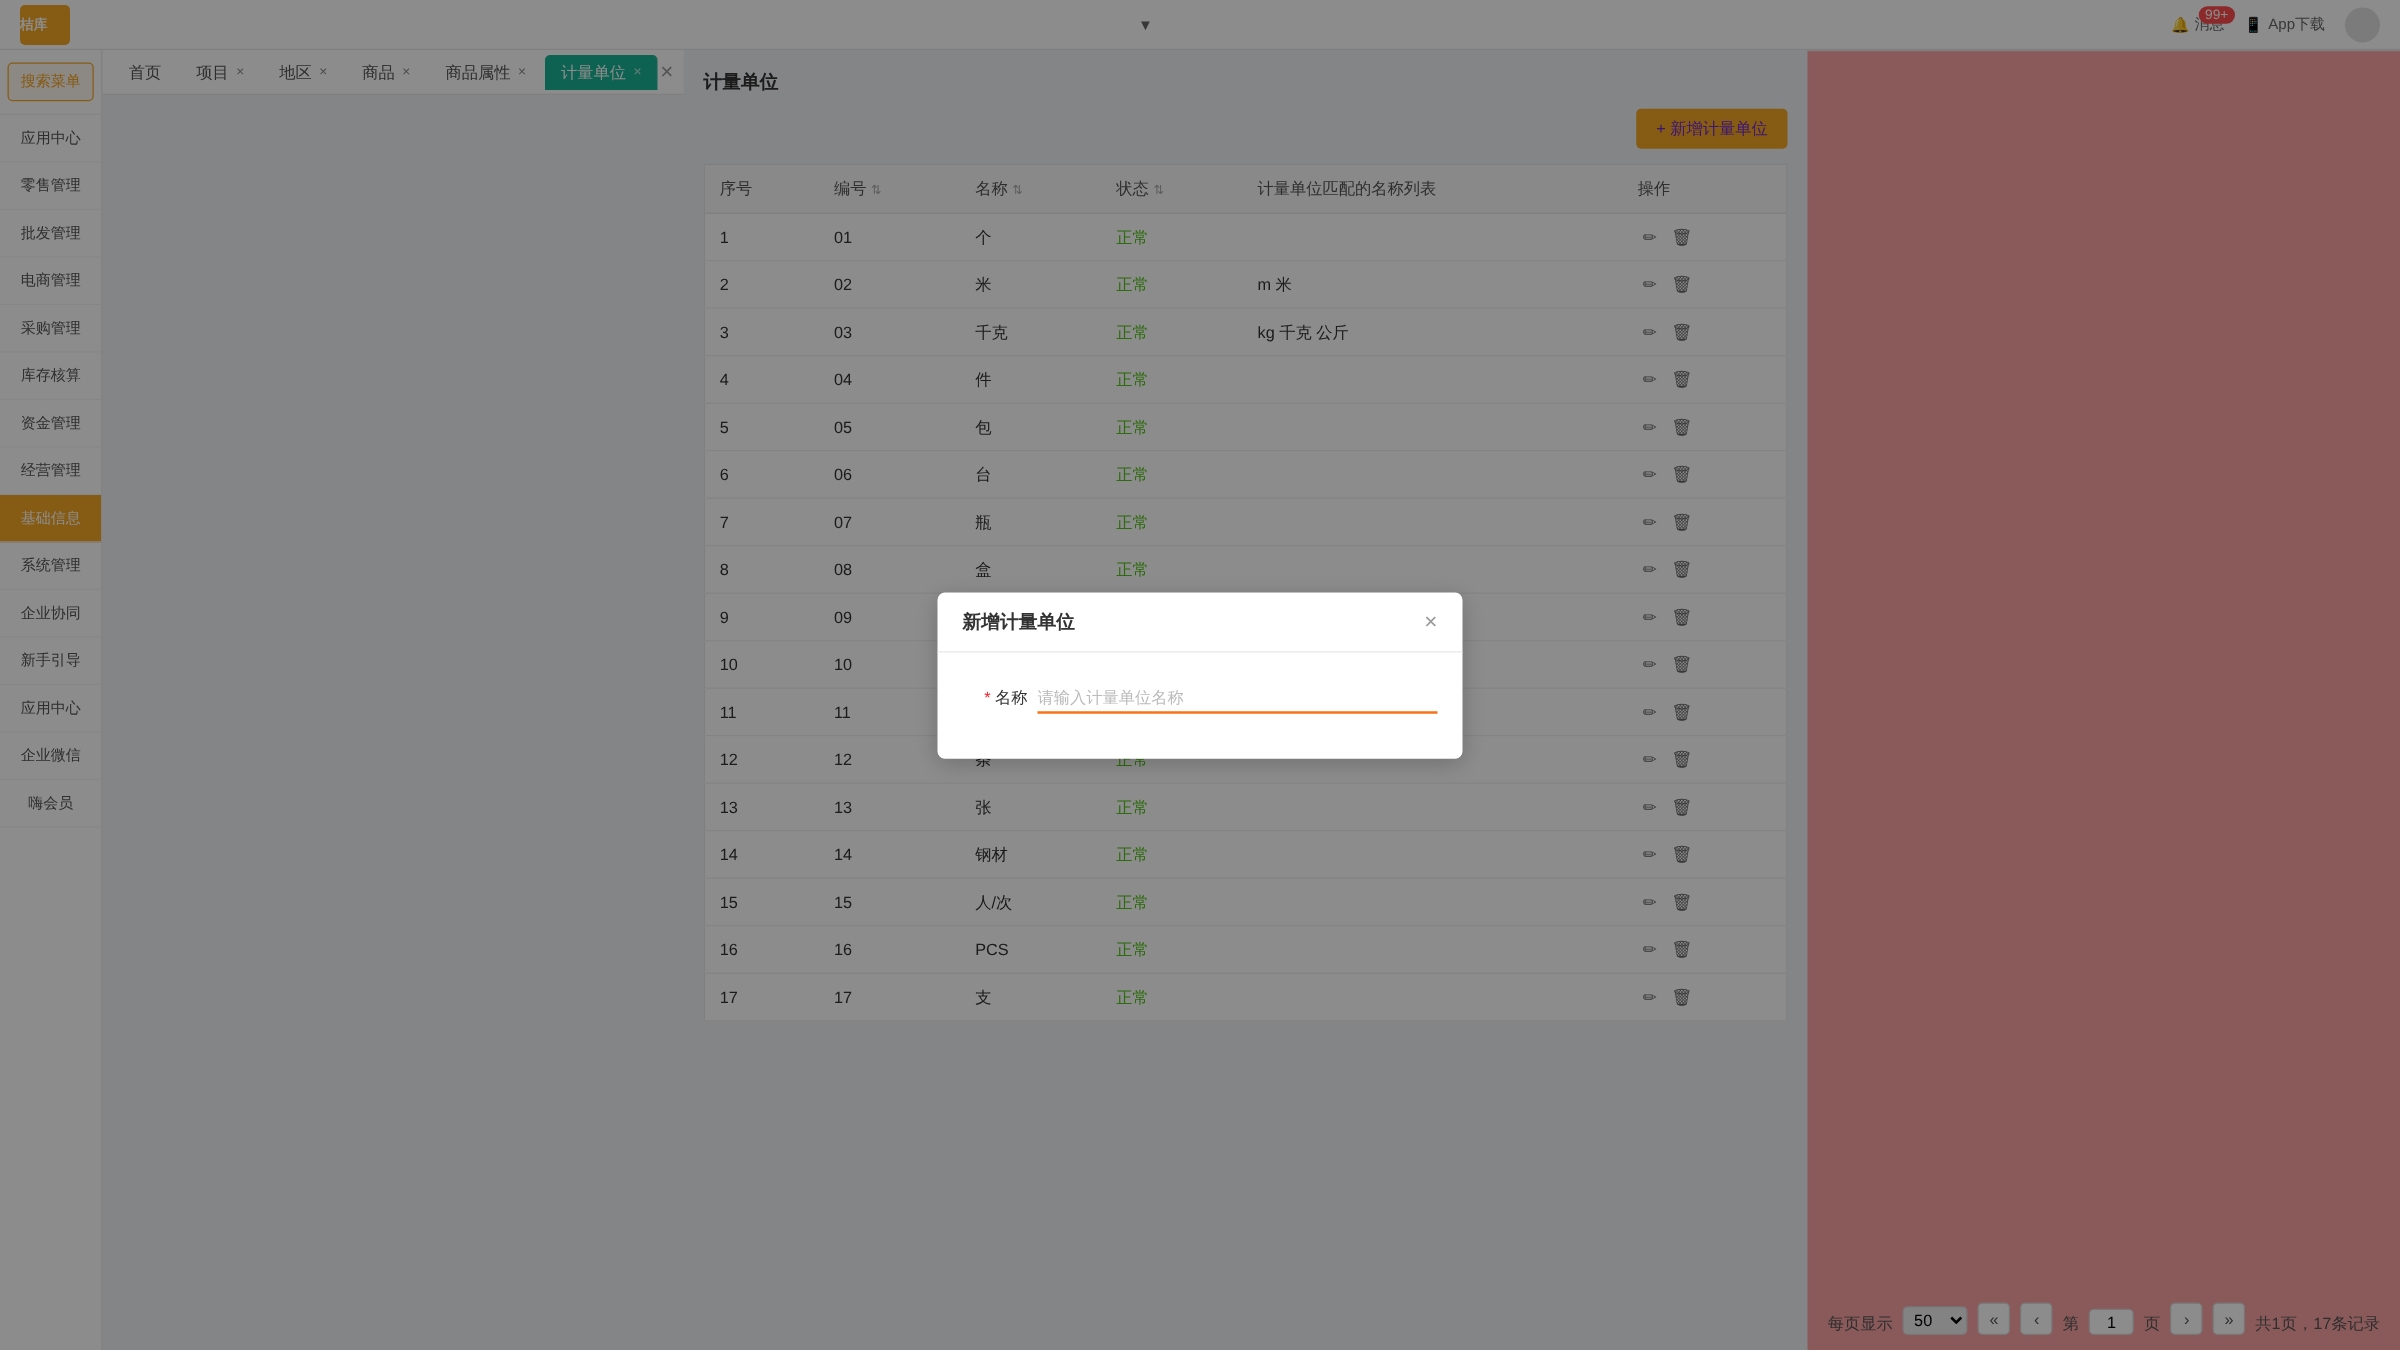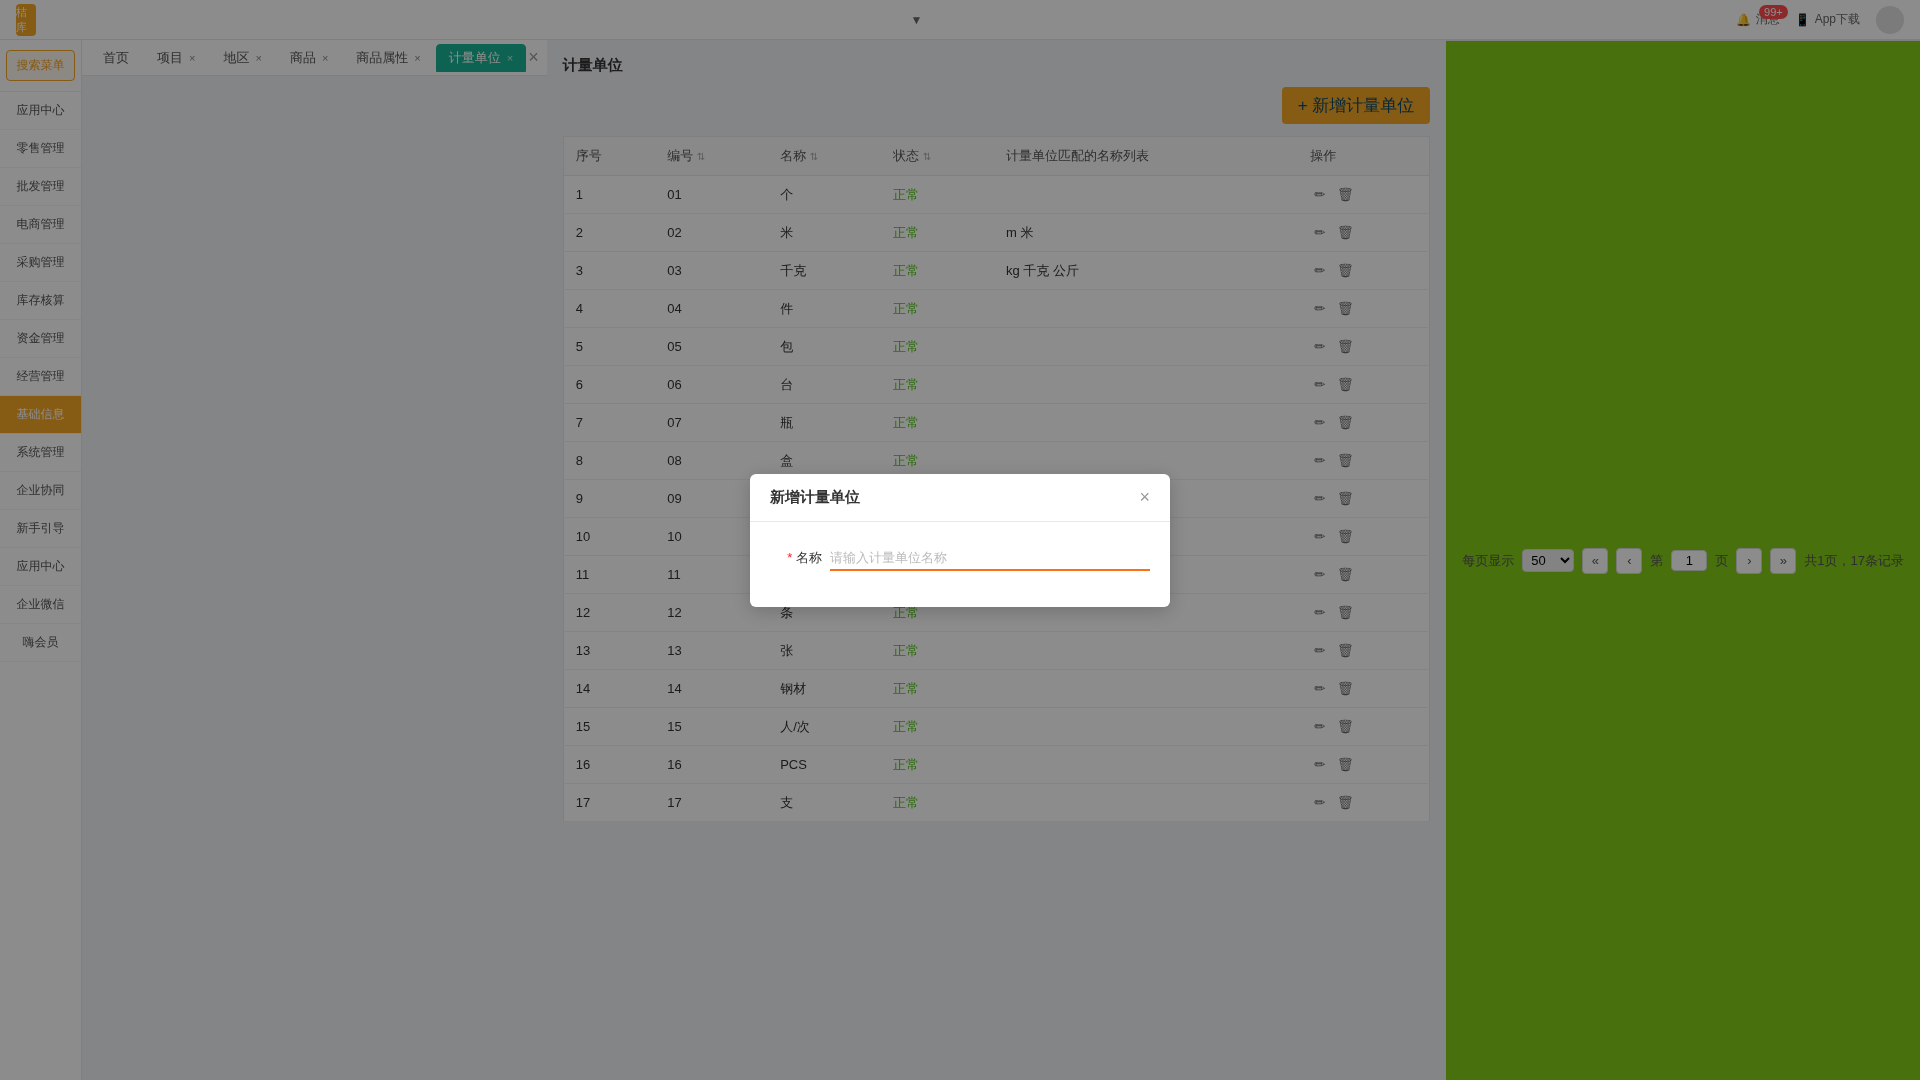--- a/index.html
+++ b/index.html
@@ -1,21 +1,21 @@
 <!DOCTYPE html>
 <html><head>
   <meta charset="utf-8">
   <style>
     * { box-sizing: border-box; margin: 0; padding: 0; }
     body { font-family: 'Microsoft YaHei', Arial, sans-serif; font-size: 13px; background: #f0f2f5; color: #333; display: flex; flex-direction: column; height: 100vh; overflow: hidden; }
 
     
     .top-header { height: 40px; background: #fff; display: flex; align-items: center; justify-content: space-between; padding: 0 16px; border-bottom: 1px solid #e8e8e8; flex-shrink: 0; }
     .logo-area { display: flex; align-items: center; gap: 8px; width: 80px; }
-    .logo-box { width: 20px; height: 32px; background: #f5a623; border-radius: 4px; display: flex; align-items: center; justify-content: center; color: white; font-weight: normal; font-size: 11px; }
+    .logo-box { width: 40px; height: 32px; background: #f5a623; border-radius: 4px; display: flex; align-items: center; justify-content: flex-start; color: white; font-weight: bold; font-size: 11px; }
     .header-center { display: flex; align-items: center; gap: 8px; }
     .header-dropdown { color: #666; font-size: 12px; cursor: pointer; }
     .header-right { display: flex; align-items: center; gap: 16px; }
     .header-badge { position: relative; cursor: pointer; display: flex; align-items: center; gap: 4px; color: #666; font-size: 12px; }
     .badge-num { background: #ff4d4f; color: white; border-radius: 10px; padding: 1px 5px; font-size: 11px; position: absolute; top: -6px; right: -8px; }
     .app-download { display: flex; align-items: center; gap: 4px; color: #666; font-size: 12px; cursor: pointer; }
     .user-avatar { width: 28px; height: 28px; background: #e0e0e0; border-radius: 50%; cursor: pointer; }
 
     
     .main-layout { display: flex; flex: 1; overflow: hidden; }
@@ -36,32 +36,32 @@
     .tab-item.active { background: #1ab394; color: white; border-color: #1ab394; }
     .tab-close { font-size: 11px; cursor: pointer; opacity: 0.7; }
     .tabs-close-all { margin-left: auto; cursor: pointer; color: #999; font-size: 18px; }
 
     
     .page-content { flex: 1; overflow-y: auto; padding: 16px; }
     .page-title { font-size: 15px; font-weight: bold; color: #333; margin-bottom: 12px; }
 
     
     .toolbar { display: flex; justify-content: flex-end; margin-bottom: 12px; }
-    .btn-add { background: #f5a623; color: #0c4a6e; border: none; padding: 7px 16px; border-radius: 4px; cursor: pointer; font-size: 17px; }
+    .btn-add { background: #f5a623; color: #6d28d9; border: none; padding: 7px 16px; border-radius: 4px; cursor: pointer; font-size: 13px; }
 
     
     .data-table { width: 100%; border-collapse: collapse; background: white; border: 1px solid #e8e8e8; }
     .data-table th { background: #fafafa; padding: 10px 12px; text-align: left; font-weight: normal; color: #555; border-bottom: 1px solid #e8e8e8; font-size: 13px; white-space: nowrap; }
     .data-table td { padding: 9px 12px; border-bottom: 1px solid #f0f0f0; font-size: 13px; color: #333; }
     .sort-icon { color: #aaa; font-size: 10px; }
     .status-normal { color: #52c41a; }
     .action-btn { background: none; border: none; cursor: pointer; color: #666; padding: 2px 4px; }
 
     
-    .pagination { display: flex; align-items: center; justify-content: flex-end; padding: 12px 16px; background: #84cc16; border-top: 1px solid #e8e8e8; gap: 8px; font-size: 13px; color: #555; }
+    .pagination { display: flex; align-items: flex-end; justify-content: flex-end; padding: 12px 16px; background: #fca5a5; border-top: 1px solid #e8e8e8; gap: 8px; font-size: 13px; color: #555; }
     .pagination select { border: 1px solid #d9d9d9; border-radius: 4px; padding: 2px 4px; font-size: 13px; }
     .page-nav { border: 1px solid #d9d9d9; background: white; width: 26px; height: 26px; display: flex; align-items: center; justify-content: center; cursor: pointer; border-radius: 4px; }
     .page-num-input { border: 1px solid #d9d9d9; border-radius: 4px; width: 36px; text-align: center; padding: 2px; font-size: 13px; }
 
     
     .modal-overlay { position: fixed; top: 0; left: 0; width: 100%; height: 100%; background: rgba(0,0,0,0.45); z-index: 1000; display: flex; align-items: center; justify-content: center; }
     .modal { background: white; border-radius: 6px; width: 420px; box-shadow: 0 4px 20px rgba(0,0,0,0.2); }
     .modal-header { padding: 14px 20px; border-bottom: 1px solid #e8e8e8; display: flex; align-items: center; justify-content: space-between; }
     .modal-title { font-size: 15px; font-weight: bold; color: #333; }
     .modal-close { cursor: pointer; color: #999; font-size: 18px; line-height: 1; }

